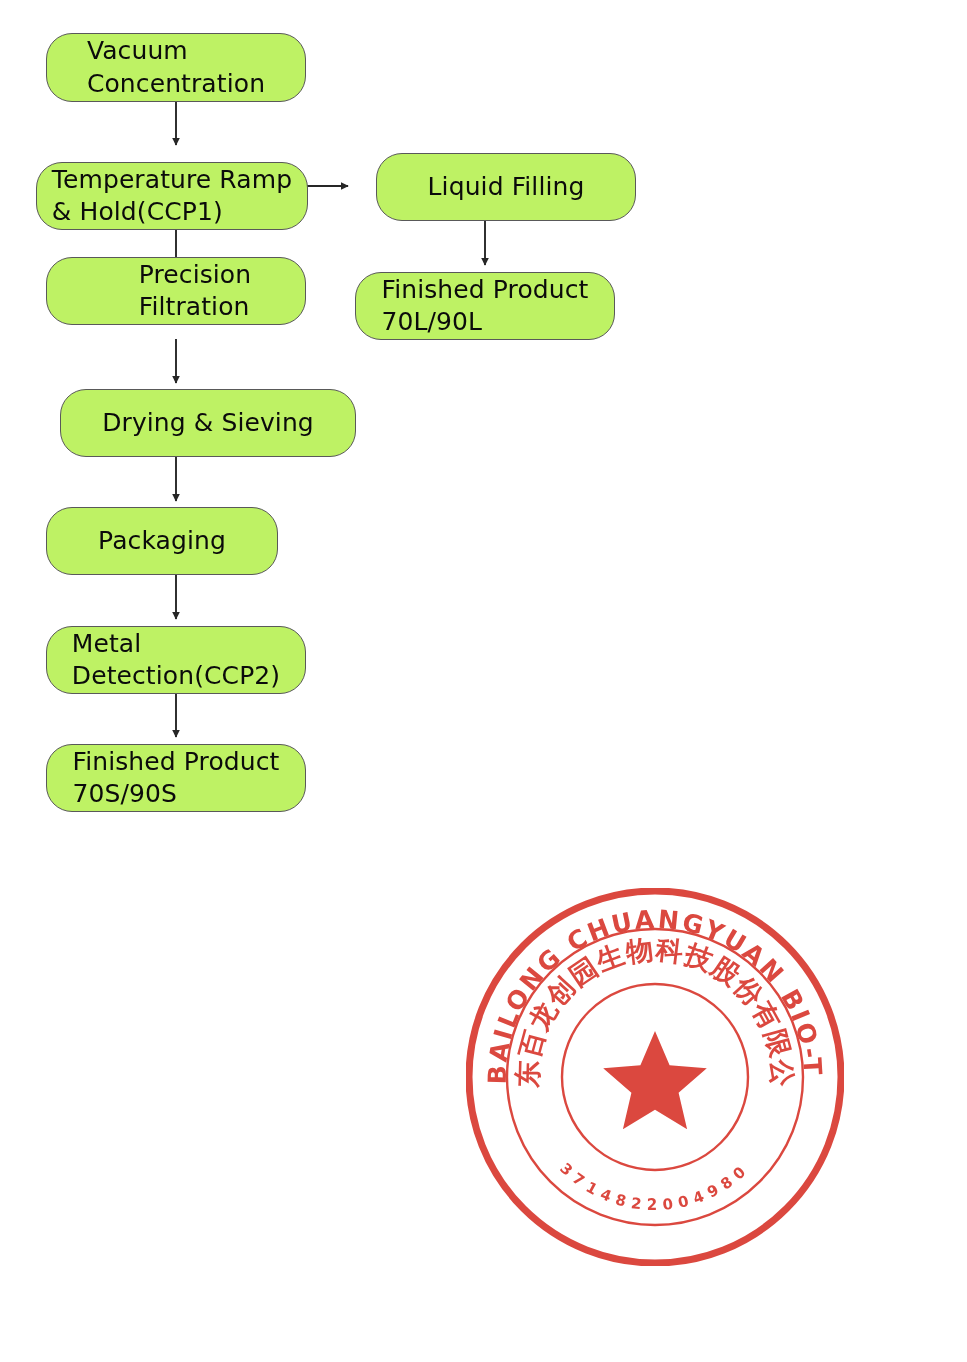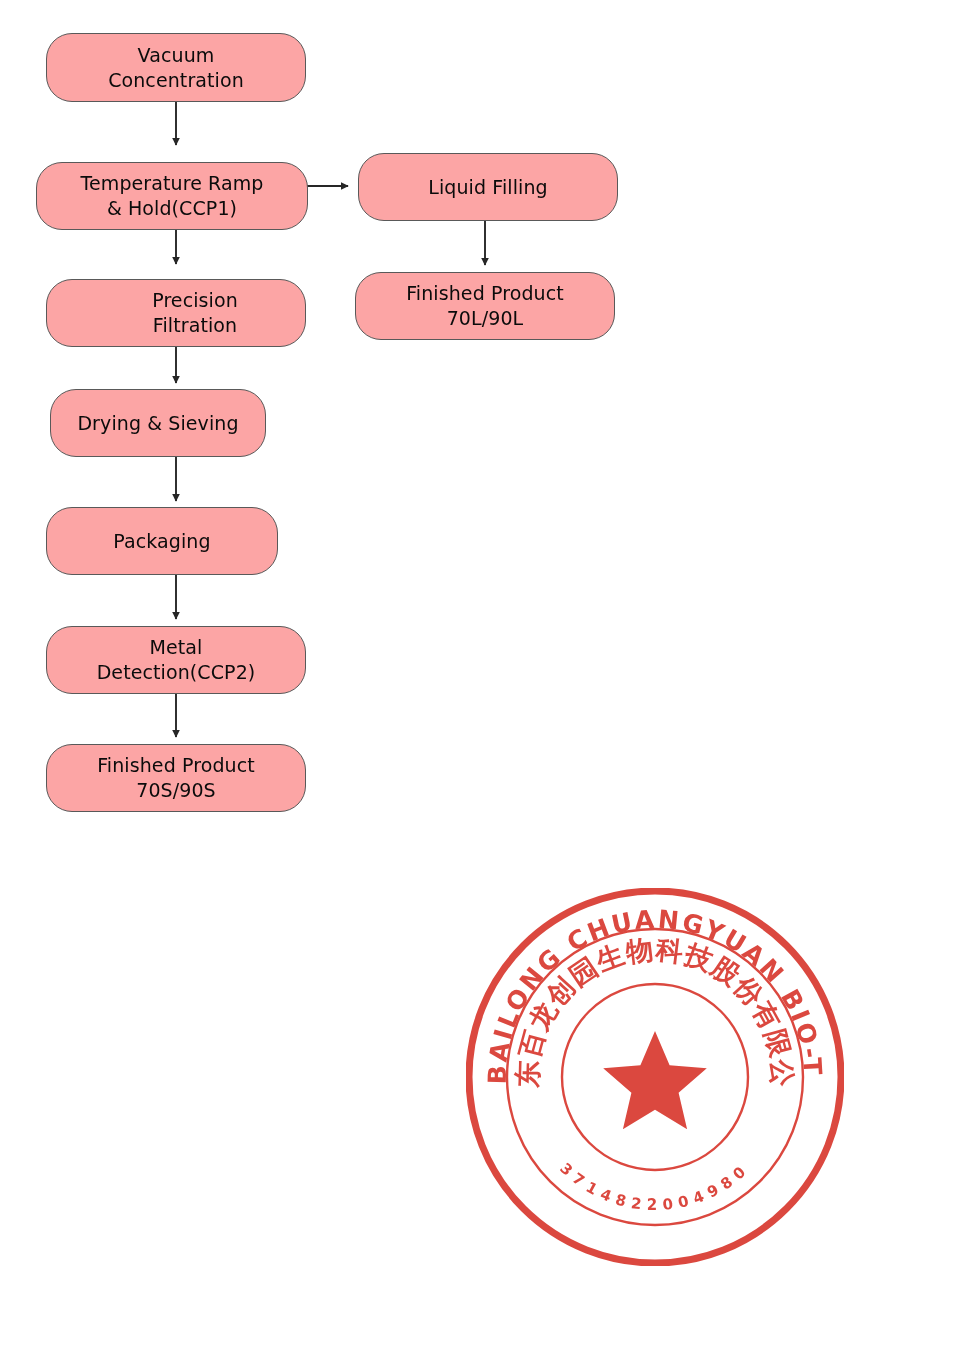--- a/index.html
+++ b/index.html
@@ -8,29 +8,28 @@
     background:#ffffff;
     font-family:"DejaVu Sans", sans-serif;
     position:relative;
     overflow:hidden;
   }
   #canvas{position:absolute;left:0;top:0;width:967px;height:1362px;}
 
   .node{
     position:absolute;
     box-sizing:border-box;
-    background:#fca5a5;
+    background:#bef264;
     border:1.6px solid #595959;
     border-radius:26px;
     display:flex;
     align-items:center;
     justify-content:center;
-    text-align:center;
     color:#0b0b0b;
-    font-size:19px;
+    font-size:25px;
     line-height:1.30;
     letter-spacing:0.1px;
     white-space:pre-line;
     padding:2px 6px;
   }
 
   svg.edges{position:absolute;left:0;top:0;width:967px;height:1362px;pointer-events:none;}
 
   
   #stamp{
@@ -66,34 +65,34 @@
       <line x1="485" y1="221" x2="485" y2="265" marker-end="url(#ah)"></line>
     </g>
   </svg>
 
   <div class="node" style="left:46px;top:33px;width:260px;height:69px;">Vacuum
 Concentration</div>
 
   <div class="node" style="left:36px;top:162px;width:272px;height:68px;">Temperature Ramp
 &amp; Hold(CCP1)</div>
 
-  <div class="node" style="left:46px;top:279px;width:260px;height:68px;padding-left:44px;">Precision
+  <div class="node" style="left:46px;top:257px;width:260px;height:68px;padding-left:44px;">Precision
 Filtration</div>
 
-  <div class="node" style="left:50px;top:389px;width:216px;height:68px;">Drying &amp; Sieving</div>
+  <div class="node" style="left:60px;top:389px;width:296px;height:68px;">Drying &amp; Sieving</div>
 
   <div class="node" style="left:46px;top:507px;width:232px;height:68px;">Packaging</div>
 
   <div class="node" style="left:46px;top:626px;width:260px;height:68px;">Metal
 Detection(CCP2)</div>
 
   <div class="node" style="left:46px;top:744px;width:260px;height:68px;">Finished Product
 70S/90S</div>
 
-  <div class="node" style="left:358px;top:153px;width:260px;height:68px;">Liquid Filling</div>
+  <div class="node" style="left:376px;top:153px;width:260px;height:68px;">Liquid Filling</div>
 
   <div class="node" style="left:355px;top:272px;width:260px;height:68px;">Finished Product
 70L/90L</div>
 
   <div id="stamp">
     <svg viewBox="0 0 378 378" xmlns="http://www.w3.org/2000/svg">
       <defs>
         <path id="arcOuter" d="M 40,189 A 149,149 0 0 1 338,189" fill="none"></path>
         <path id="arcBottom" d="M 56,189 A 133,133 0 0 0 322,189" fill="none"></path>
         <path id="arcInner" d="M 71,189 A 118,118 0 0 1 307,189" fill="none"></path>

